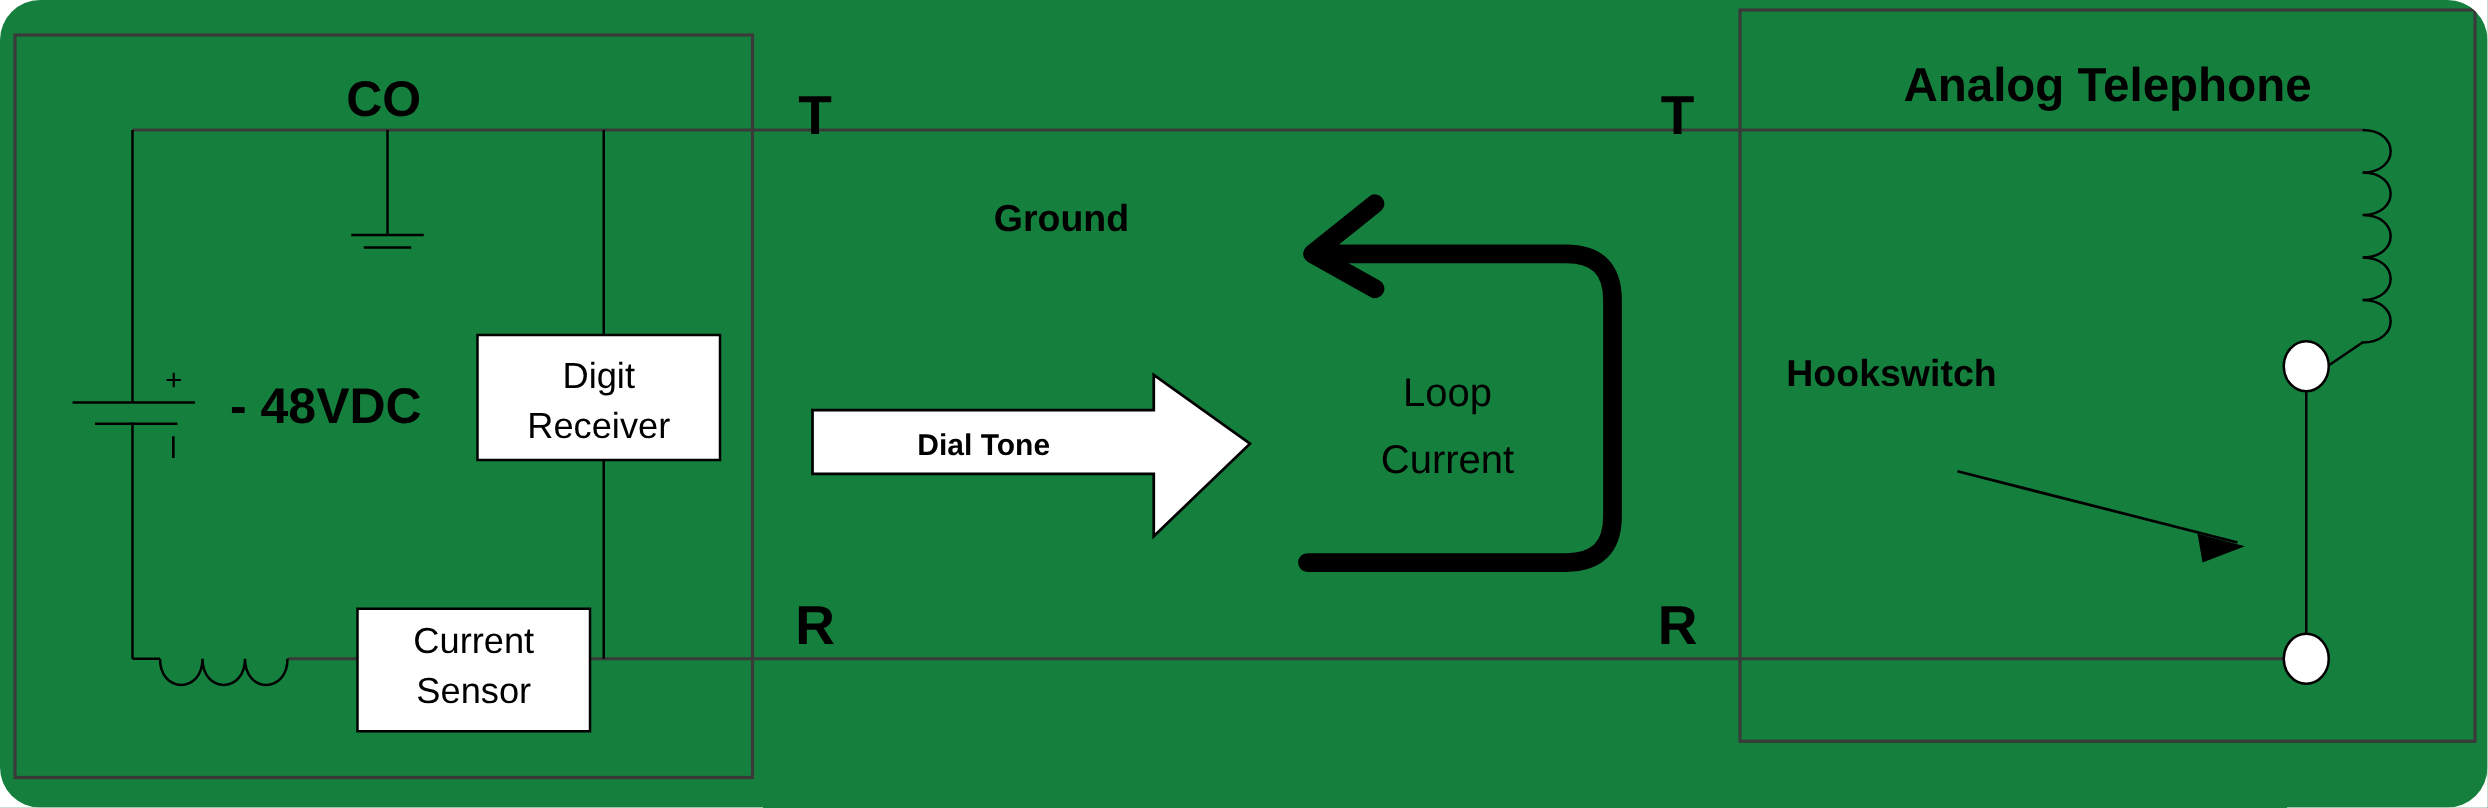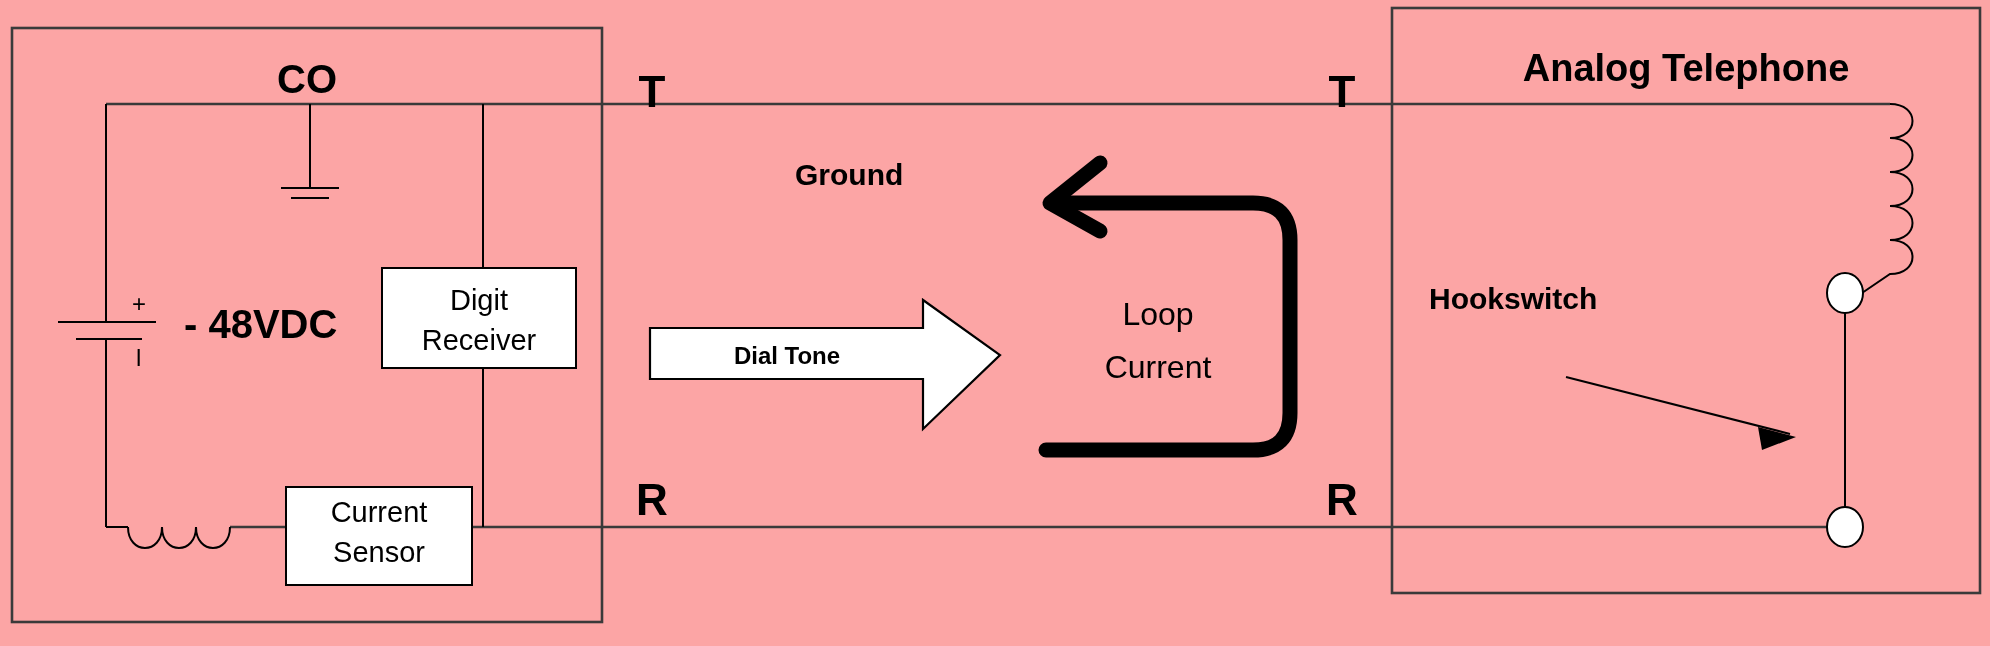--- a/index.html
+++ b/index.html
@@ -4,23 +4,24 @@
 <style>
   html, body {
     margin: 0;
     padding: 0;
     background: #ffffff;
   }
   #diagram-root {
     position: relative;
     width: 1990px;
     height: 646px;
-    background: #fca5a5;
+    background: #15803d;
     font-family: "Liberation Sans", sans-serif;
     overflow: hidden;
+    border-radius: 32px;
   }
   svg#circuit {
     position: absolute;
     top: 0;
     left: 0;
     width: 1990px;
     height: 646px;
   }
   .wire {
     stroke: #3a3a3a;

